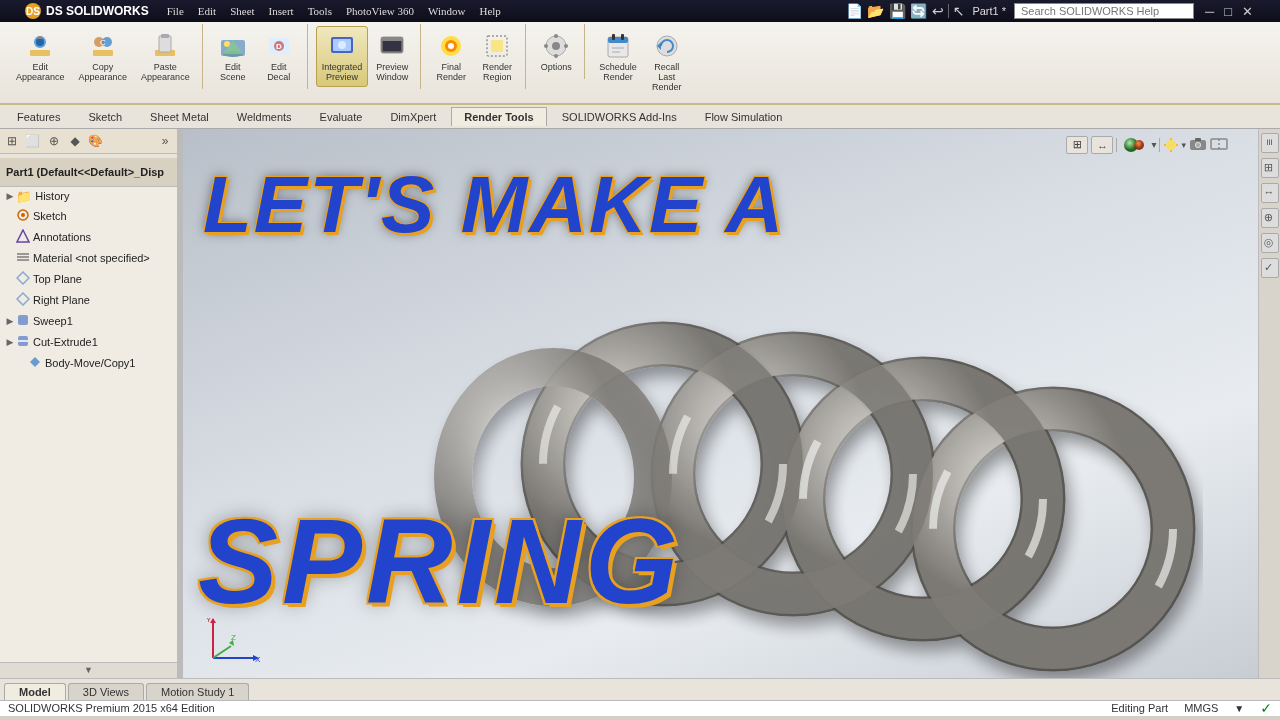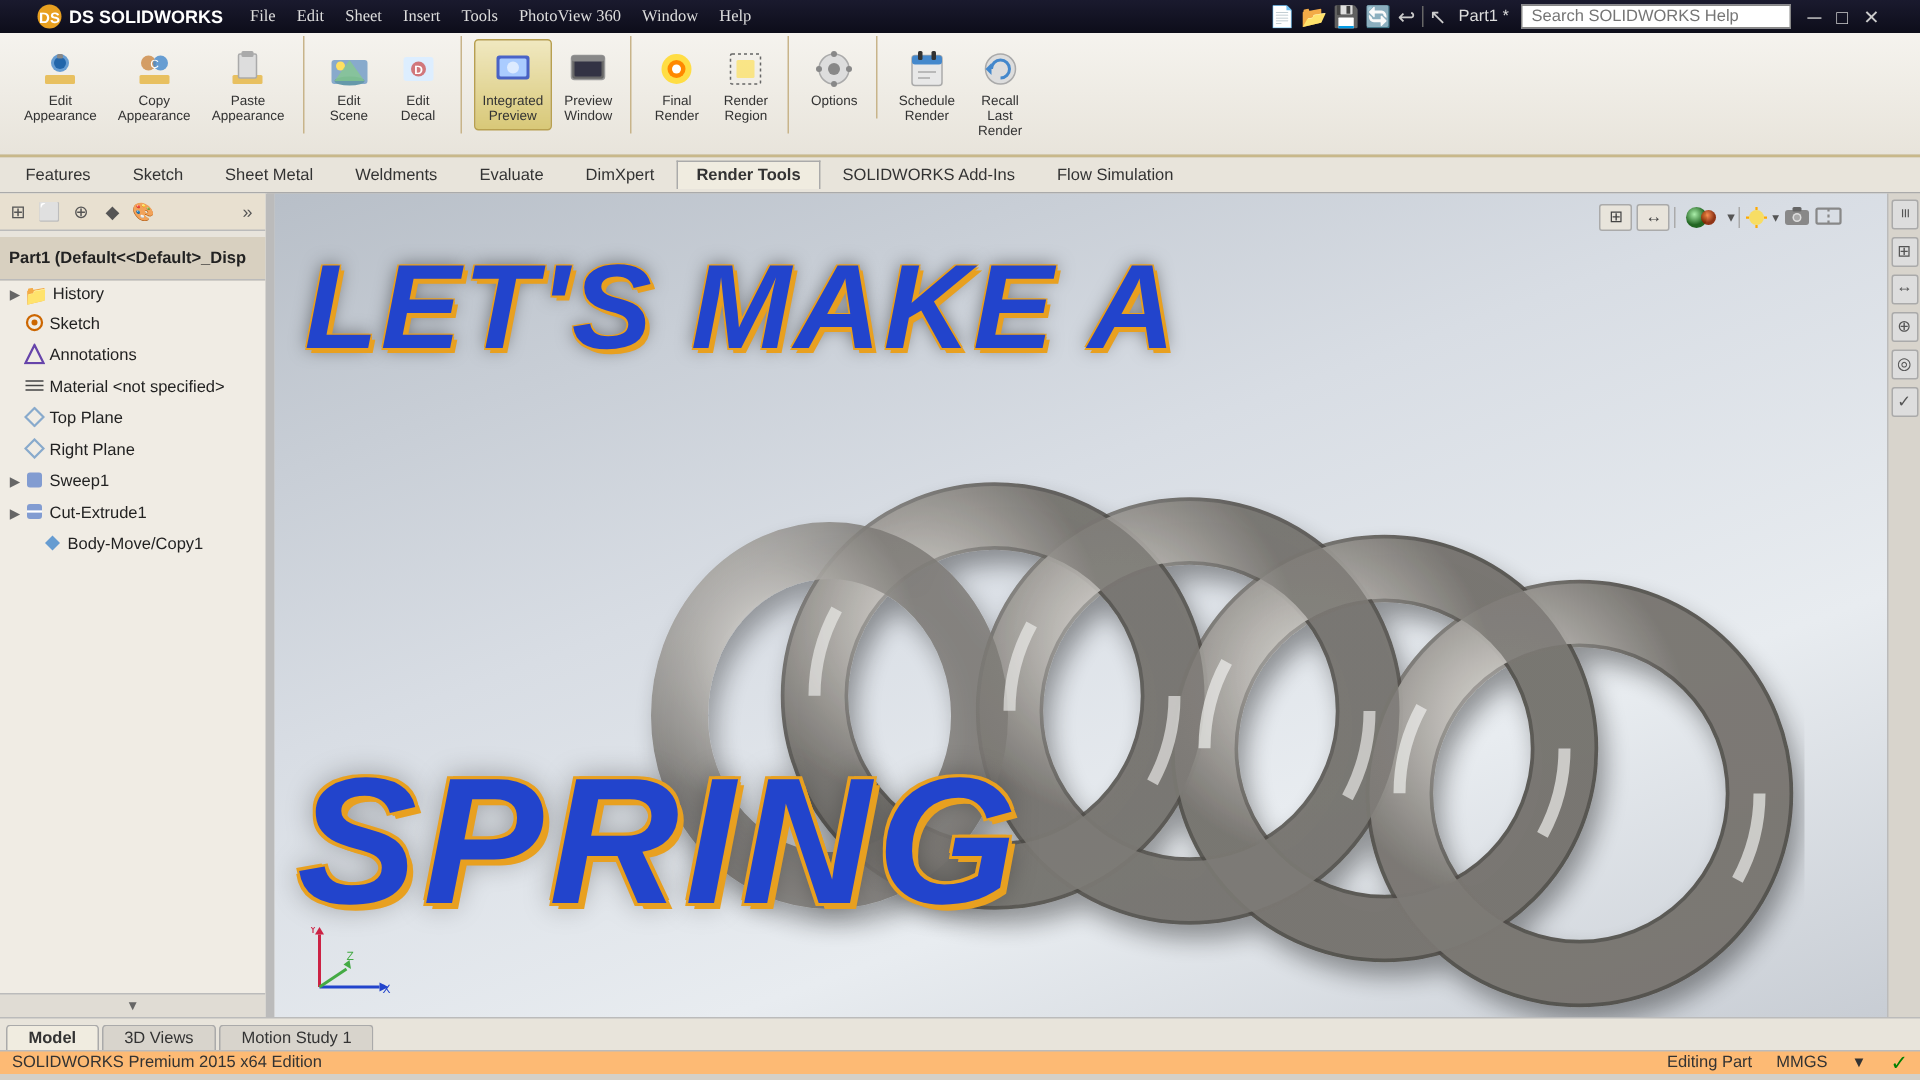--- a/index.html
+++ b/index.html
@@ -217,21 +217,21 @@
       border-bottom: none;
       margin-right: 2px;
       border-radius: 3px 3px 0 0;
       color: #333;
     }
     .btab.active { background: #f0ece0; font-weight: bold; }
 
     
     #statusbar {
       height: 16px;
-      background: #fdba74;
+      background: #ffffff;
       border-top: 1px solid #bbb;
       display: flex;
       align-items: center;
       padding: 0 8px;
       font-size: 11px;
       color: #333;
     }
     #statusbar .right { margin-left: auto; display: flex; align-items: center; gap: 16px; }
 
     

